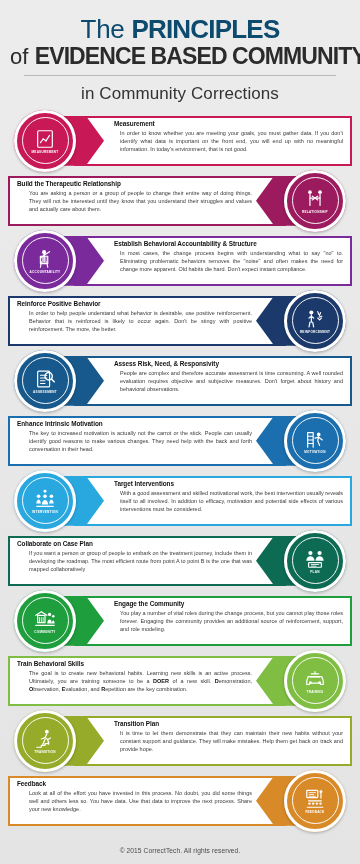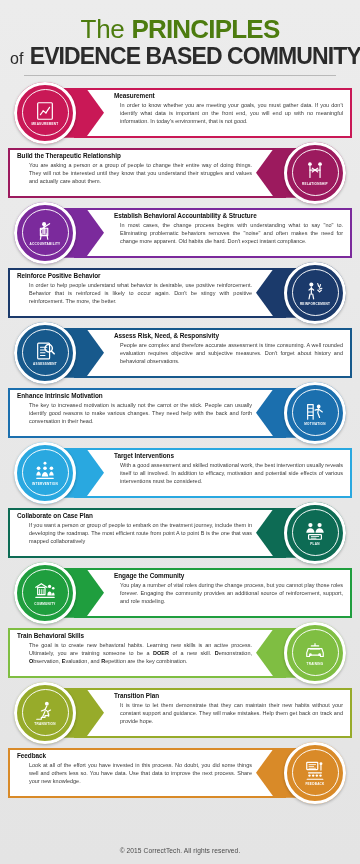--- a/index.html
+++ b/index.html
@@ -15,36 +15,36 @@
     position: relative;
   }
 
   
   #header {
     padding: 16px 10px 0 10px;
     text-align: center;
   }
   .title-line1 {
     font-size: 26px;
-    color: #4d7c0f;
+    color: #0c4a6e;
     line-height: 1.02;
     letter-spacing: -0.3px;
     white-space: nowrap;
   }
   .title-line1 .thin { font-weight: 300; }
   .title-line1 .bold { font-weight: 800; letter-spacing: -0.8px; }
 
   .title-line2 {
     font-size: 23px;
     color: #2b2b2b;
     line-height: 1.05;
     margin-top: 1px;
     white-space: nowrap;
   }
-  .title-line2 .thin { font-weight: 300; font-size: 16px; }
+  .title-line2 .thin { font-weight: 300; font-size: 22px; }
   .title-line2 .bold { font-weight: 800; letter-spacing: -0.9px; }
 
   .rule {
     height: 1px;
     background: #b9b9b9;
     margin: 7px 14px 0 14px;
   }
   .subtitle {
     font-size: 17px;
     font-weight: 300;
@@ -180,20 +180,21 @@
 <div id="header">
   <div class="title-line1">
     <span class="thin">The</span>
     <span class="bold">PRINCIPLES</span>
   </div>
   <div class="title-line2">
     <span class="thin">of</span>
     <span class="bold">EVIDENCE BASED COMMUNITY</span>
   </div>
   <div class="rule"></div>
+  <div class="subtitle">in Community Corrections</div>
 </div>
 
 <div id="principles">
     <div class="row left-badge">
       <div class="panel" style="border-color: rgb(201, 24, 86);"></div>
       <div class="arrow" style="background: rgb(201, 24, 86);"></div>
       <div class="text-wrap">
         <div class="p-title">Measurement</div>
         <div class="p-body">In order to know whether you are meeting your goals, you must gather data.  If you don't identify what data is important on the front end, you will end up with no meaningful information. In today's environment, that is not good.</div>
       </div>

